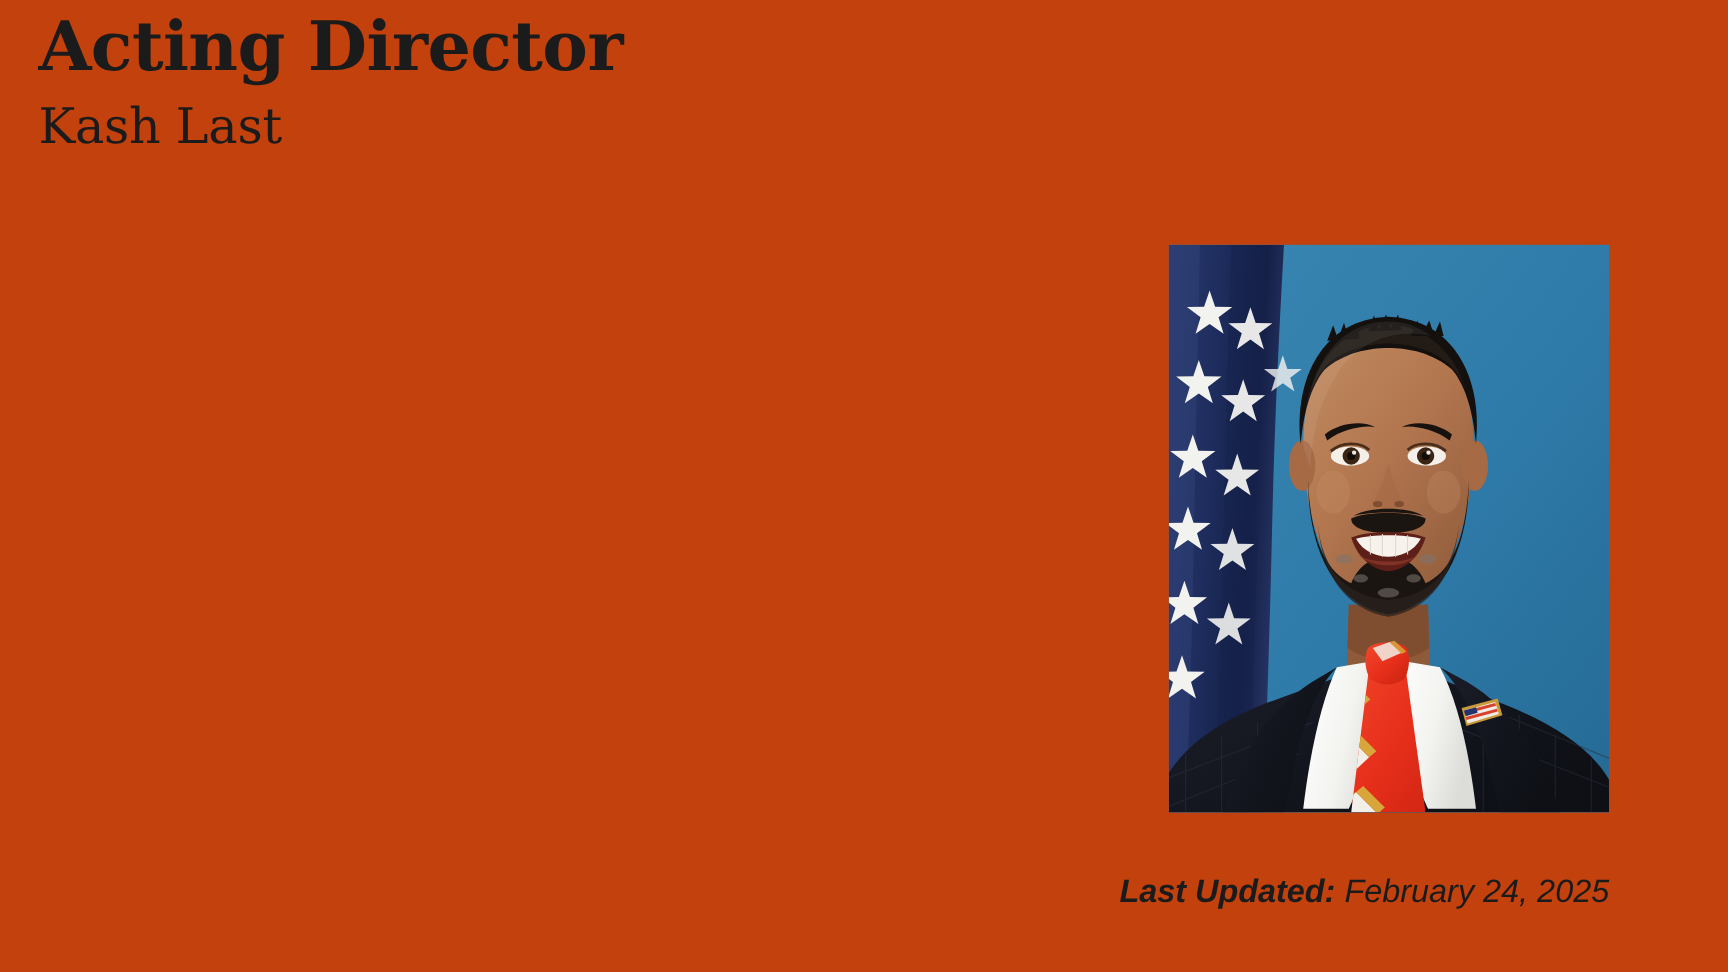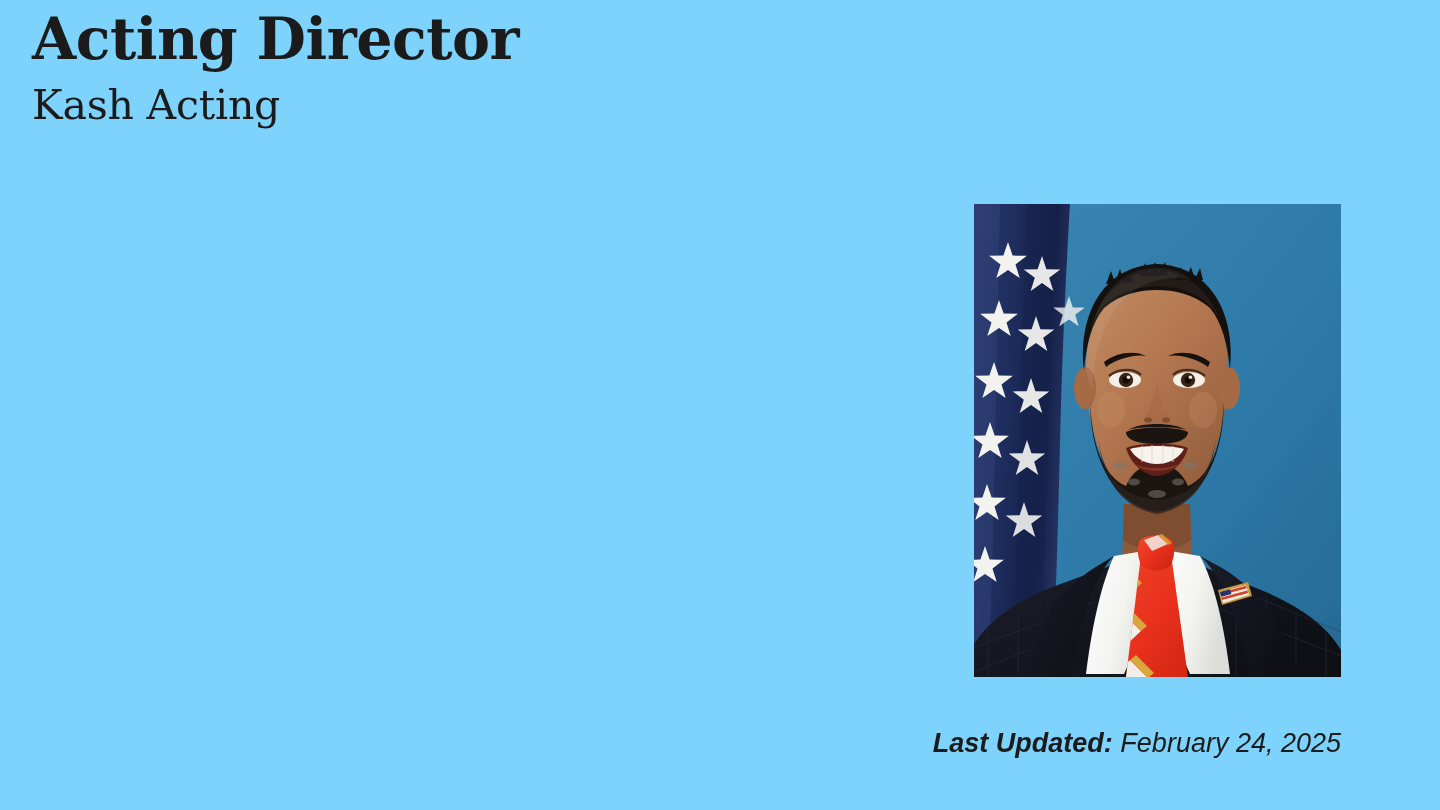--- a/index.html
+++ b/index.html
@@ -15,21 +15,21 @@
   body {
     font-family: "Liberation Sans", sans-serif;
     color: #1b1b1b;
     -webkit-font-smoothing: antialiased;
   }
 
   .page {
     position: relative;
     width: 1440px;
     height: 810px;
-    background: #7dd3fc;
+    background: #c2410c;
   }
 
   
   .text-col {
     position: absolute;
     left: 32px;
     top: 0;
     width: 900px;
   }
 
@@ -95,21 +95,21 @@
   .last-updated .lu-date  { font-weight: 400; font-style: italic; }
 </style>
 </head>
 <body>
 
 <div class="page">
 
   <div class="text-col">
     <h1 class="page-title">Acting Director</h1>
 
-    <h2 class="person-name">Kash Acting</h2>
+    <h2 class="person-name">Kash Last</h2>
 
   </div>
 
   <div class="portrait-wrap">
     <svg class="portrait-svg" viewBox="0 0 367 473" xmlns="http://www.w3.org/2000/svg">
       <defs>
         <linearGradient id="bgBlue" x1="0" y1="0" x2="1" y2="1">
           <stop offset="0%" stop-color="#3a87b3"></stop>
           <stop offset="55%" stop-color="#2e7aa8"></stop>
           <stop offset="100%" stop-color="#256a95"></stop>

